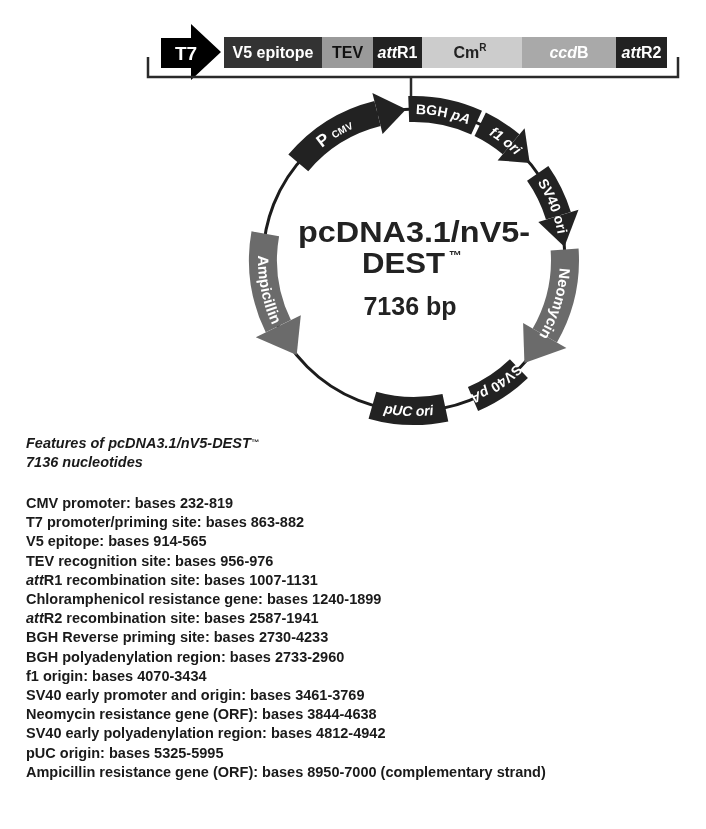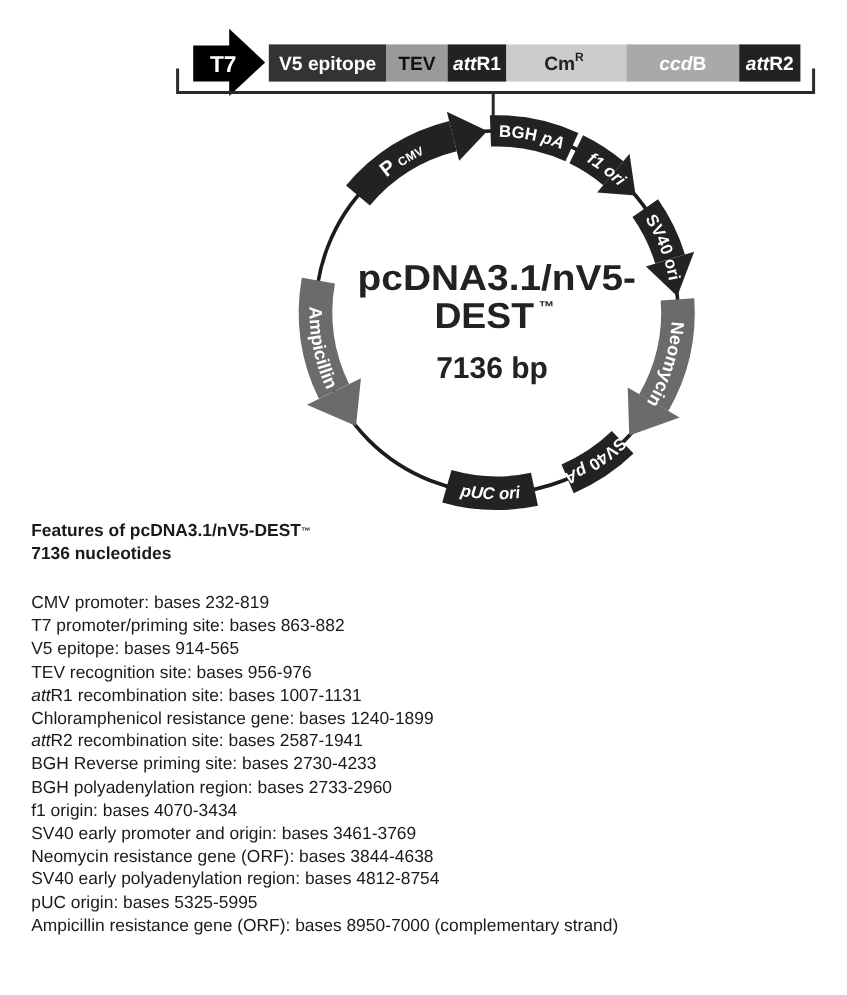--- a/index.html
+++ b/index.html
@@ -1,23 +1,23 @@
 <!DOCTYPE html>
 <html><head>
 <meta charset="utf-8">
 <style>
   html, body { margin:0; padding:0; background:#ffffff; }
   body { width:706px; height:829px; position:relative; overflow:hidden;
          font-family:"Liberation Sans", sans-serif; color:#1a1a1a; }
   svg.map { position:absolute; left:0; top:0; }
   svg text { font-family:"Liberation Sans", sans-serif; font-weight:bold; }
   .features { position:absolute; left:26px; top:434px; font-size:14.5px; line-height:19.2px; color:#1a1a1a; }
-  .features .hdr { font-weight:bold; }
+  .features .hdr { font-weight:bold;font-style:italic; }
   .features .hdr sup { font-size:8px; vertical-align:top; position:relative; top:-1px; }
-  .features .list { margin-top:21.6px; }
+  .features .list { margin-top:21.6px;font-weight:bold; }
   .features .row { white-space:nowrap; }
   .features .it { font-style:italic; }
 </style>
 </head>
 <body>
 
 <svg class="map" width="706" height="430" viewBox="0 0 706 430">
   <defs>
     <path id="tp-pcmv" d="M 302.9 166.8 A 145 145 0 0 1 378.9 119.3"></path>
     <path id="tp-bgh" d="M 408.9 114.1 A 146 146 0 0 1 474.5 127.1"></path>
@@ -115,17 +115,17 @@
     <div class="row"><span class="it"></span><span>V5 epitope: bases 914-565</span></div>
     <div class="row"><span class="it"></span><span>TEV recognition site: bases 956-976</span></div>
     <div class="row"><span class="it">att</span><span>R1 recombination site: bases 1007-1131</span></div>
     <div class="row"><span class="it"></span><span>Chloramphenicol resistance gene: bases 1240-1899</span></div>
     <div class="row"><span class="it">att</span><span>R2 recombination site: bases 2587-1941</span></div>
     <div class="row"><span class="it"></span><span>BGH Reverse priming site: bases 2730-4233</span></div>
     <div class="row"><span class="it"></span><span>BGH polyadenylation region: bases 2733-2960</span></div>
     <div class="row"><span class="it"></span><span>f1 origin: bases 4070-3434</span></div>
     <div class="row"><span class="it"></span><span>SV40 early promoter and origin: bases 3461-3769</span></div>
     <div class="row"><span class="it"></span><span>Neomycin resistance gene (ORF): bases 3844-4638</span></div>
-    <div class="row"><span class="it"></span><span>SV40 early polyadenylation region: bases 4812-8754</span></div>
+    <div class="row"><span class="it"></span><span>SV40 early polyadenylation region: bases 4812-4942</span></div>
     <div class="row"><span class="it"></span><span>pUC origin: bases 5325-5995</span></div>
     <div class="row"><span class="it"></span><span>Ampicillin resistance gene (ORF): bases 8950-7000 (complementary strand)</span></div>
   </div>
 </div>
 
 </body></html>

